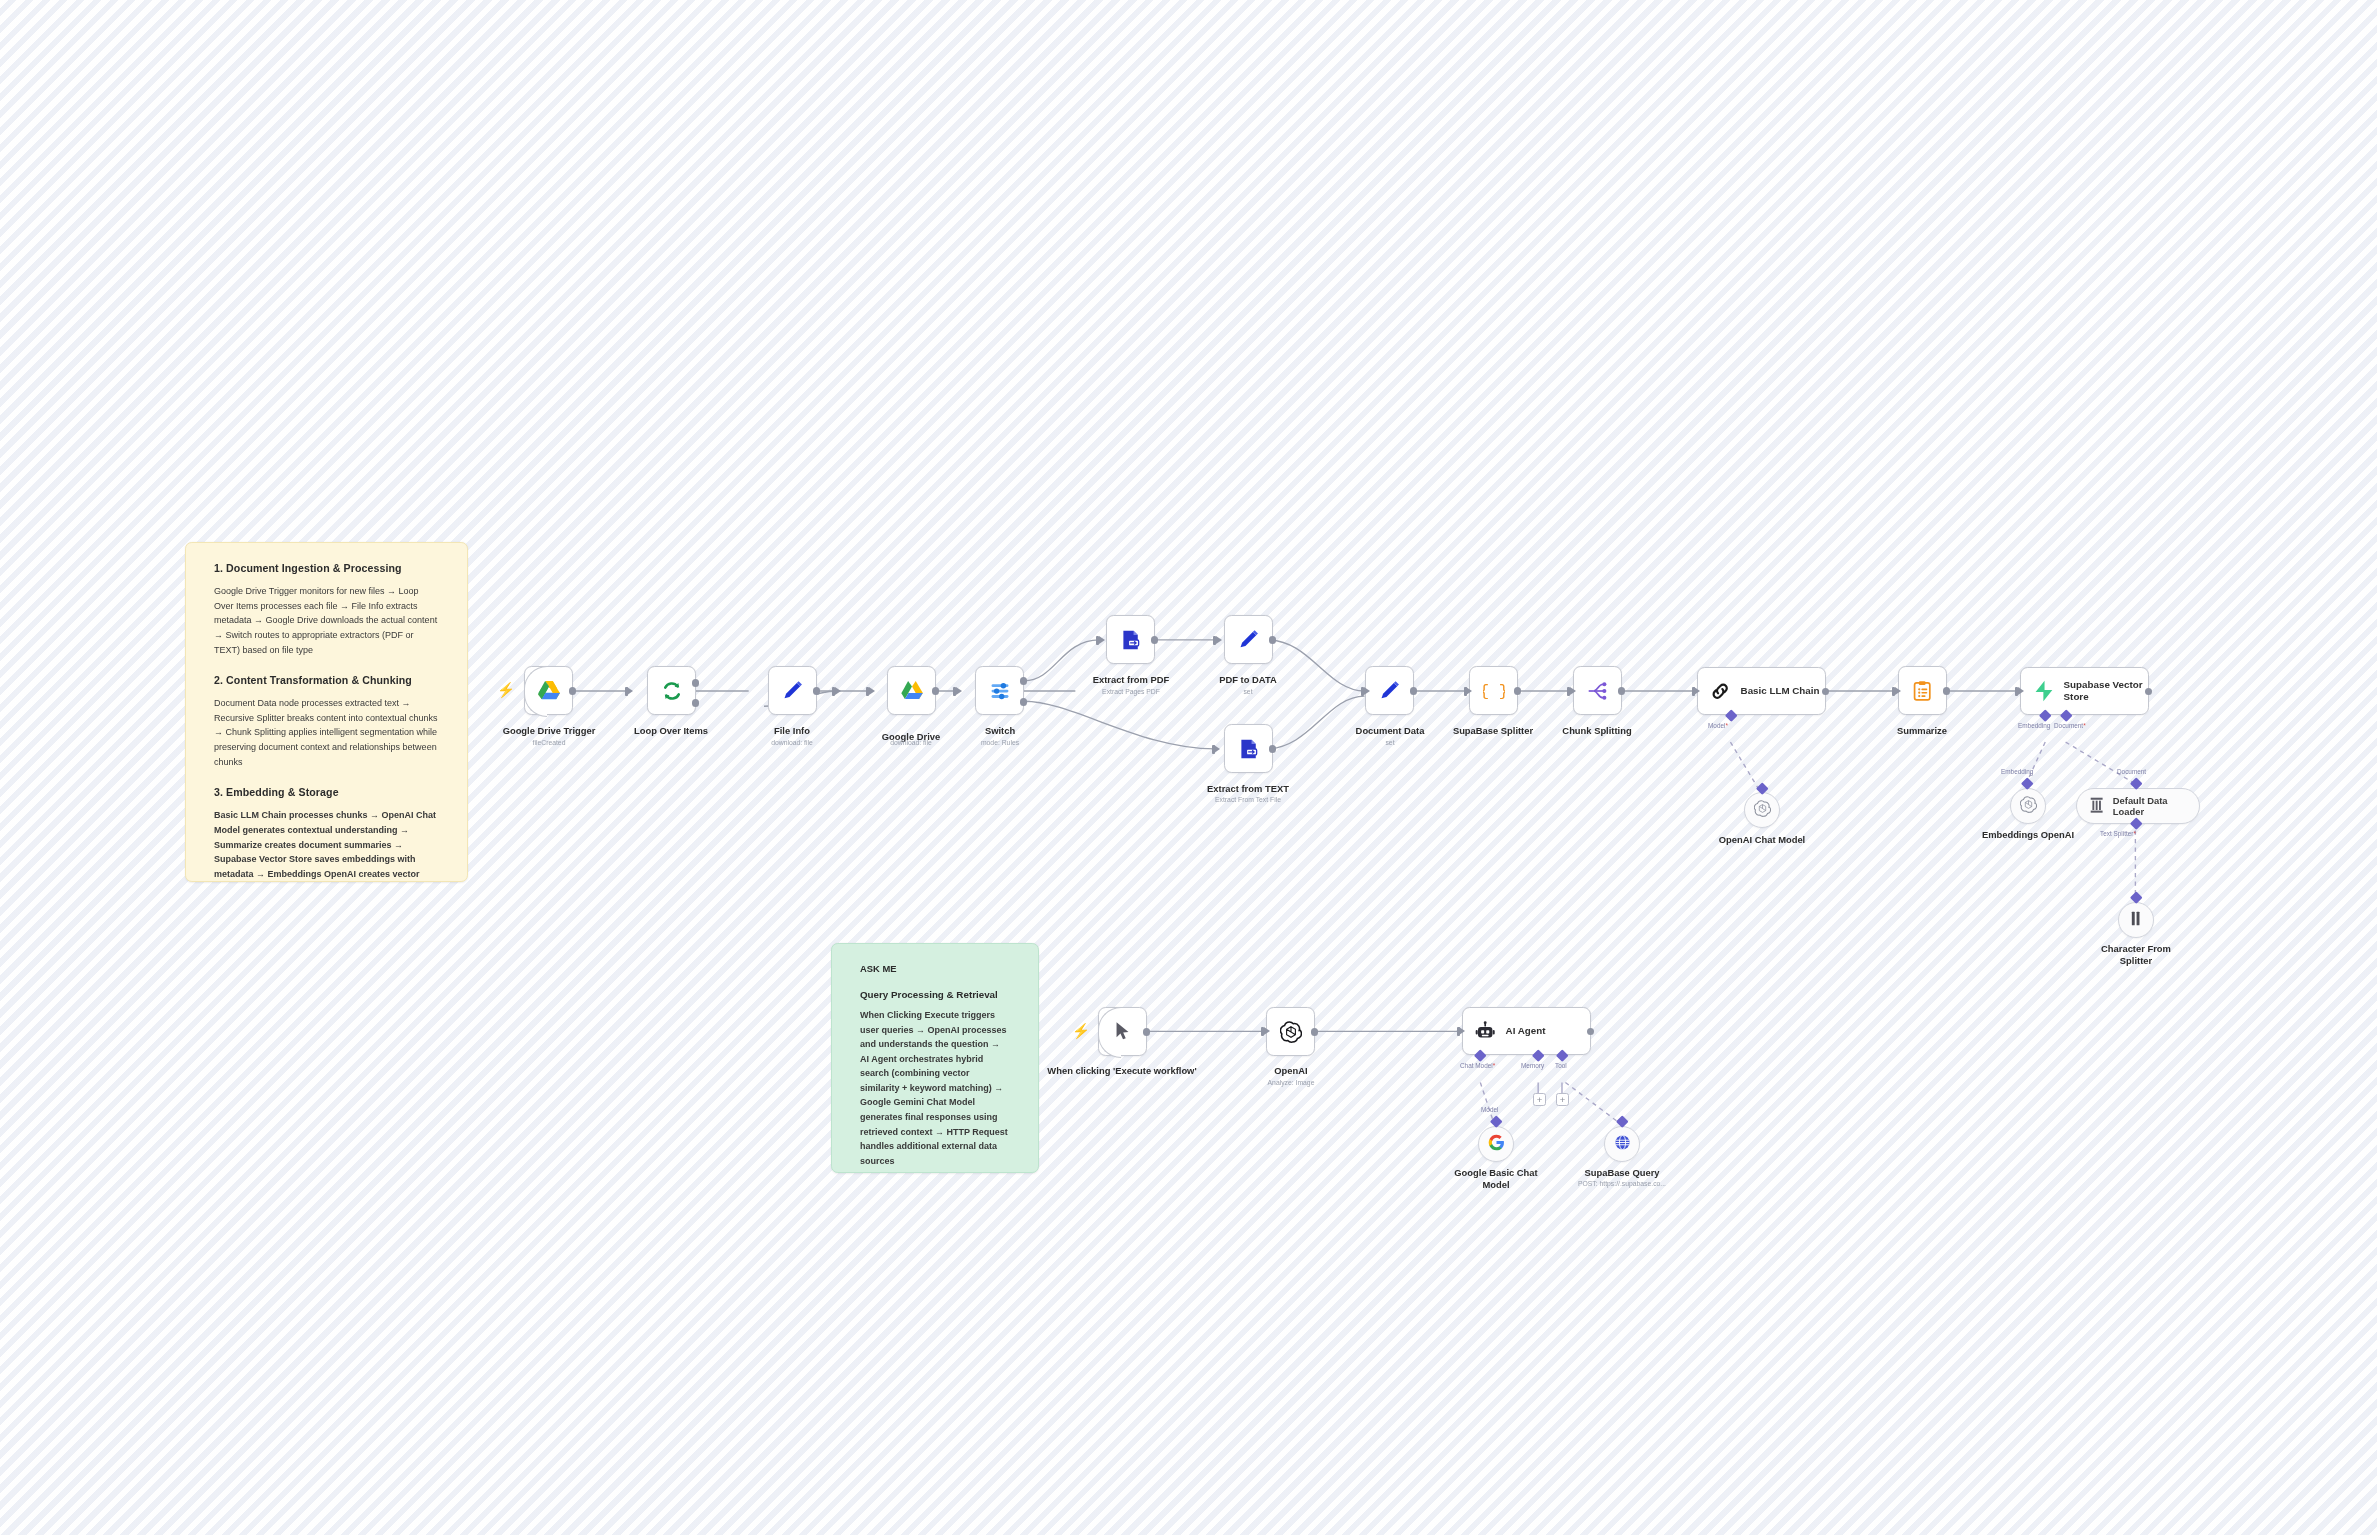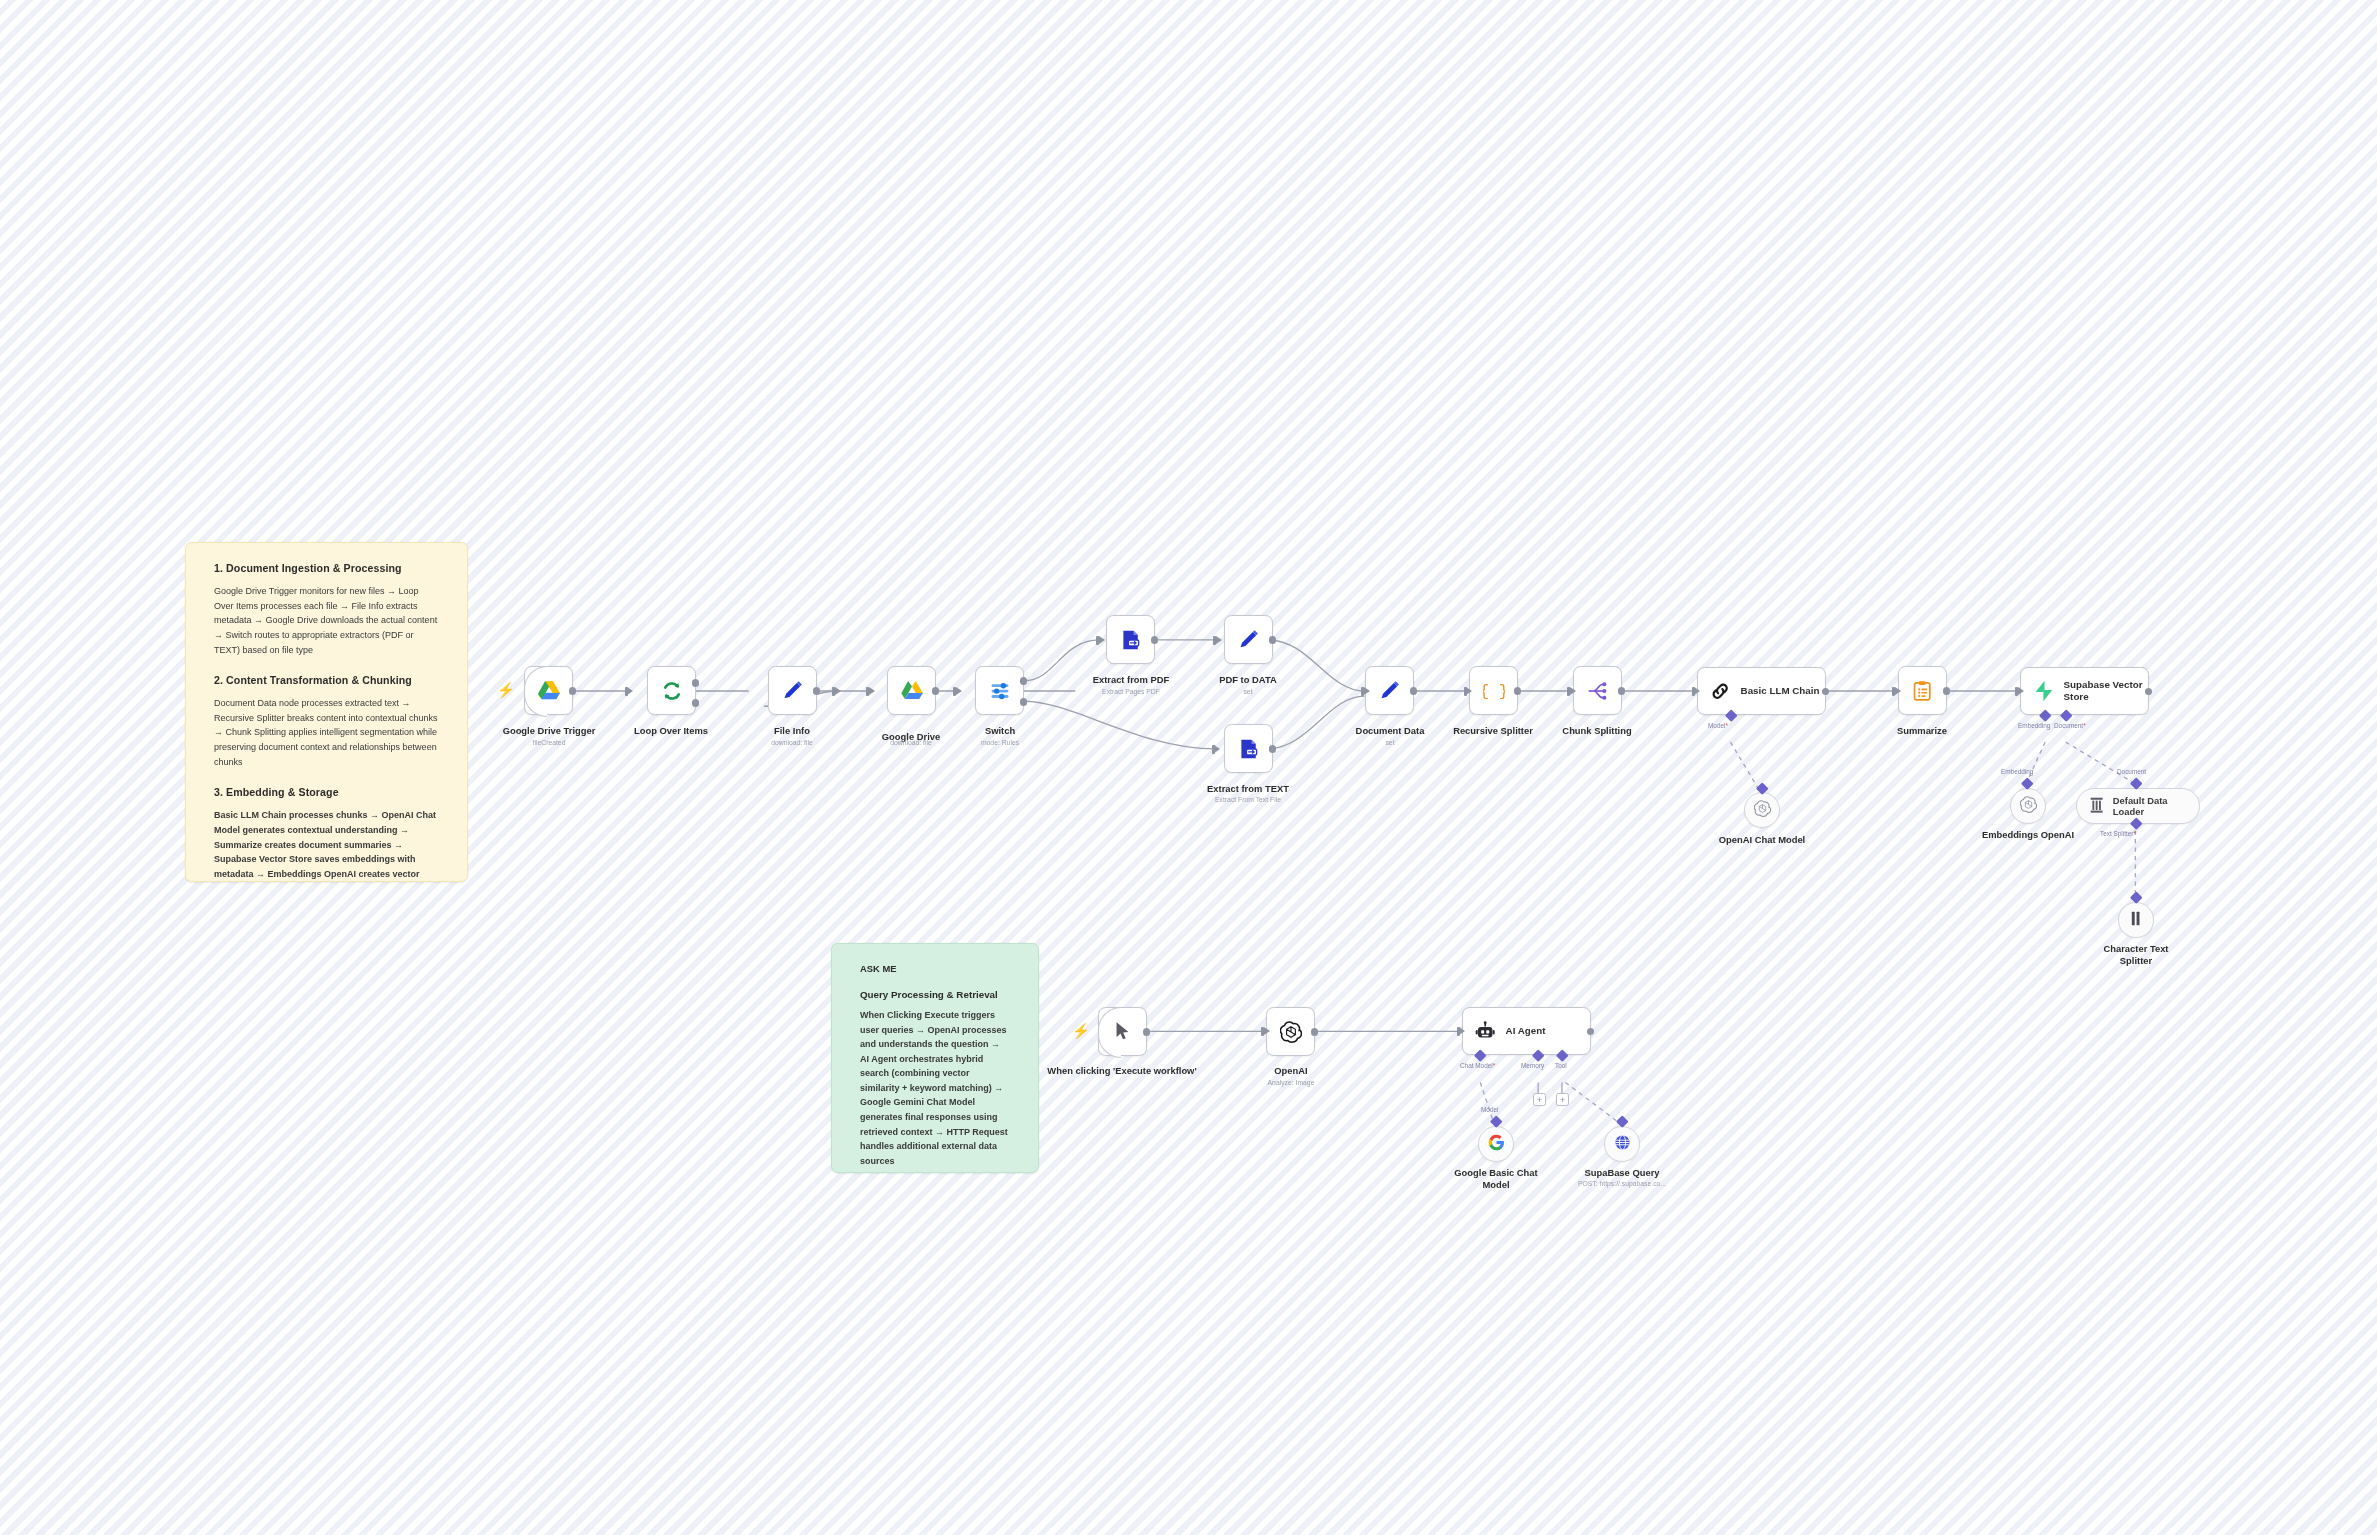--- a/index.html
+++ b/index.html
@@ -340,21 +340,21 @@
   <div class="inbar" style="left:1464px; top:687px;"></div>
   <div class="inport" style="left:1466px; top:687px;"></div>
   <div class="node sq" style="left:1469px; top:666px;">
     <span class="glyph">
       <svg width="22" height="22" viewBox="0 0 26 26">
         <text x="13" y="19" font-size="19" font-family="Liberation Mono, monospace" fill="#f2921d" text-anchor="middle">{ }</text>
       </svg>
     </span>
     <div class="port" style="right:-4.3px; top:20.4px;"></div>
   </div>
-  <div class="nlabel" style="left:1493px; top:725px;">Recursive Splitter</div>
+  <div class="nlabel" style="left:1493px; top:725px;">SupaBase Splitter</div>
 
   <div class="inbar" style="left:1567px; top:687px;"></div>
   <div class="inport" style="left:1570px; top:687px;"></div>
   <div class="node sq" style="left:1573px; top:666px;">
     <span class="glyph">
       <svg width="22" height="22" viewBox="0 0 26 26">
         <path d="M2 13 L8 13" stroke="#7b57d6" stroke-width="2" fill="none"></path>
         <path d="M8 13 C13 13 13 5 19 5" stroke="#7b57d6" stroke-width="2" fill="none"></path>
         <path d="M8 13 C13 13 13 13 19 13" stroke="#7b57d6" stroke-width="2" fill="none"></path>
         <path d="M8 13 C13 13 13 21 19 21" stroke="#7b57d6" stroke-width="2" fill="none"></path>
@@ -459,21 +459,21 @@
 
   <div class="diamond" style="left:2132px; top:893px;"></div>
   <div class="subnode" style="left:2118px; top:902px;">
     <span class="glyph">
       <svg width="15.3" height="17" viewBox="0 0 18 20">
         <rect x="4.5" y="2" width="3.4" height="16" rx="0.6" fill="#4d4d55"></rect>
         <rect x="10.1" y="2" width="3.4" height="16" rx="0.6" fill="#4d4d55"></rect>
       </svg>
     </span>
   </div>
-  <div class="nlabel" style="left:2136px; top:943px;">Character Text
+  <div class="nlabel" style="left:2136px; top:943px;">Character From
 Splitter</div>
 
   <div class="bolt" style="left:1072px; top:1024px;">⚡</div>
   <div class="node sq trigger" style="left:1098px; top:1007px;">
     <span class="glyph">
       <svg width="19" height="20.4" viewBox="0 0 22 24">
         <path d="M4 1.5 L4 19 L8.6 14.8 L11.6 21.6 L14.8 20.2 L11.8 13.5 L18 13 Z" fill="#5a5a64"></path>
       </svg>
     </span>
     <div class="port" style="right:-4.3px; top:20.4px;"></div>

